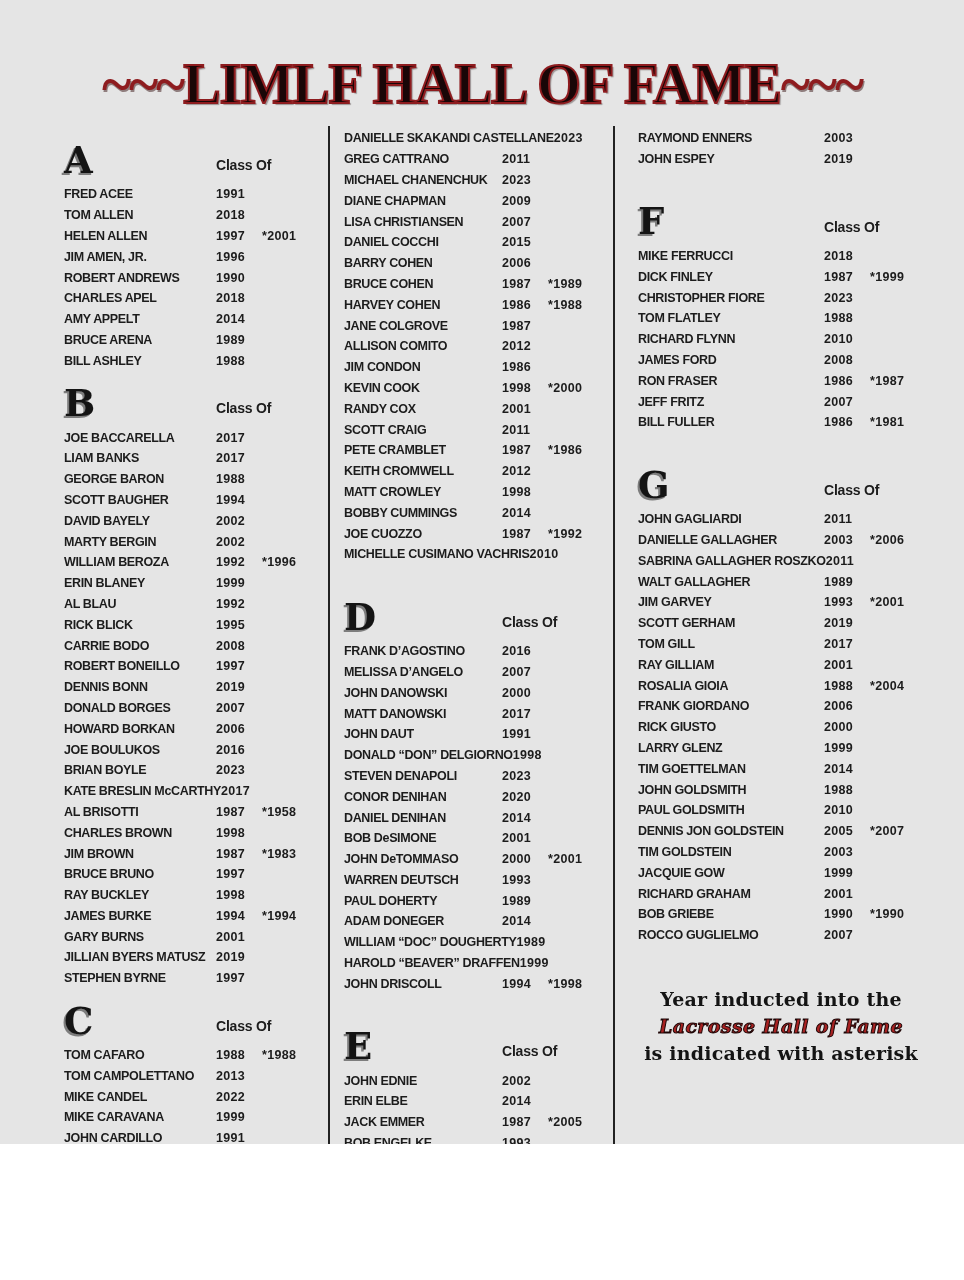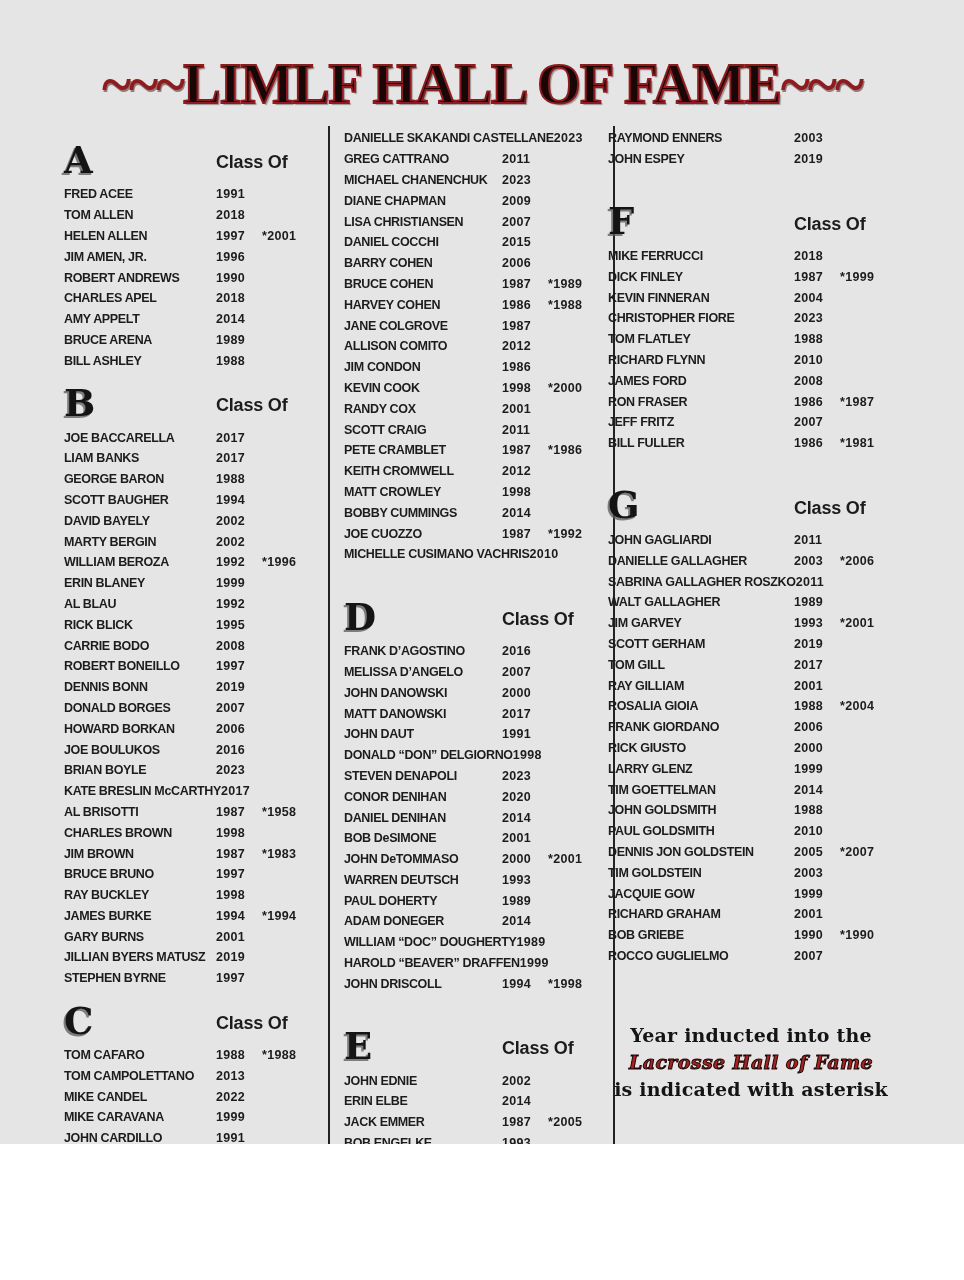--- a/index.html
+++ b/index.html
@@ -36,56 +36,56 @@
   .vrule {
     position:absolute; top:126px; height:1056px; width:2px;
     background:#222;
   }
   .vrule.r1 { left:328px; }
   .vrule.r2 { left:613px; }
   
   .col { position:absolute; top:128px; }
   .col1 { left:64px;  width:252px; }
   .col2 { left:344px; width:258px; }
-  .col3 { left:608px; width:286px; }
+  .col3 { left:638px; width:286px; }
 
   .section-header {
     display:flex; align-items:flex-end;
     height:46px; margin-top:24px; margin-bottom:6px;
   }
   .section-header .letter {
     flex:1;
     font-family:"DejaVu Serif", serif;
     font-weight:bold;
     font-size:37px; line-height:.95;
     color:#141414;
     text-shadow:-2px 2px 0 rgba(90,90,90,.75);
   }
   .section-header .classof {
     width:100px;
-    font-size:18px; font-weight:bold;
+    font-size:14px; font-weight:bold;
     padding-bottom:5px;
     letter-spacing:-.2px;
   }
   .first .section-header { margin-top:4px; }
 
   .row {
     display:flex; align-items:center;
     height:20.8px;
     font-weight:bold; font-size:12.5px;
     letter-spacing:-.35px;
     white-space:nowrap;
   }
   .row .nm { flex:1; overflow:visible; }
   .row .yr { width:46px; letter-spacing:.3px; }
   .row .hof { width:54px; letter-spacing:.3px; }
 
   
   .footnote {
-    margin-top:56px;
+    margin-top:40px;
     text-align:center;
     font-family:"DejaVu Serif", serif;
     font-weight:bold;
     line-height:27px;
   }
   .footnote .black { font-size:19px; color:#141414; letter-spacing:.2px; }
   .footnote .red {
     font-size:19px; font-style:italic;
     color:#a82222;
     -webkit-text-stroke:1px #1a0505;
@@ -601,25 +601,20 @@
             <span class="nm">MIKE FERRUCCI</span>
             <span class="yr">2018</span>
             <span class="hof"></span>
           </div>
           <div class="row">
             <span class="nm">DICK FINLEY</span>
             <span class="yr">1987</span>
             <span class="hof">*1999</span>
           </div>
           <div class="row">
-            <span class="nm">KEVIN FINNERAN</span>
-            <span class="yr">2004</span>
-            <span class="hof"></span>
-          </div>
-          <div class="row">
             <span class="nm">CHRISTOPHER FIORE</span>
             <span class="yr">2023</span>
             <span class="hof"></span>
           </div>
           <div class="row">
             <span class="nm">TOM FLATLEY</span>
             <span class="yr">1988</span>
             <span class="hof"></span>
           </div>
           <div class="row">

